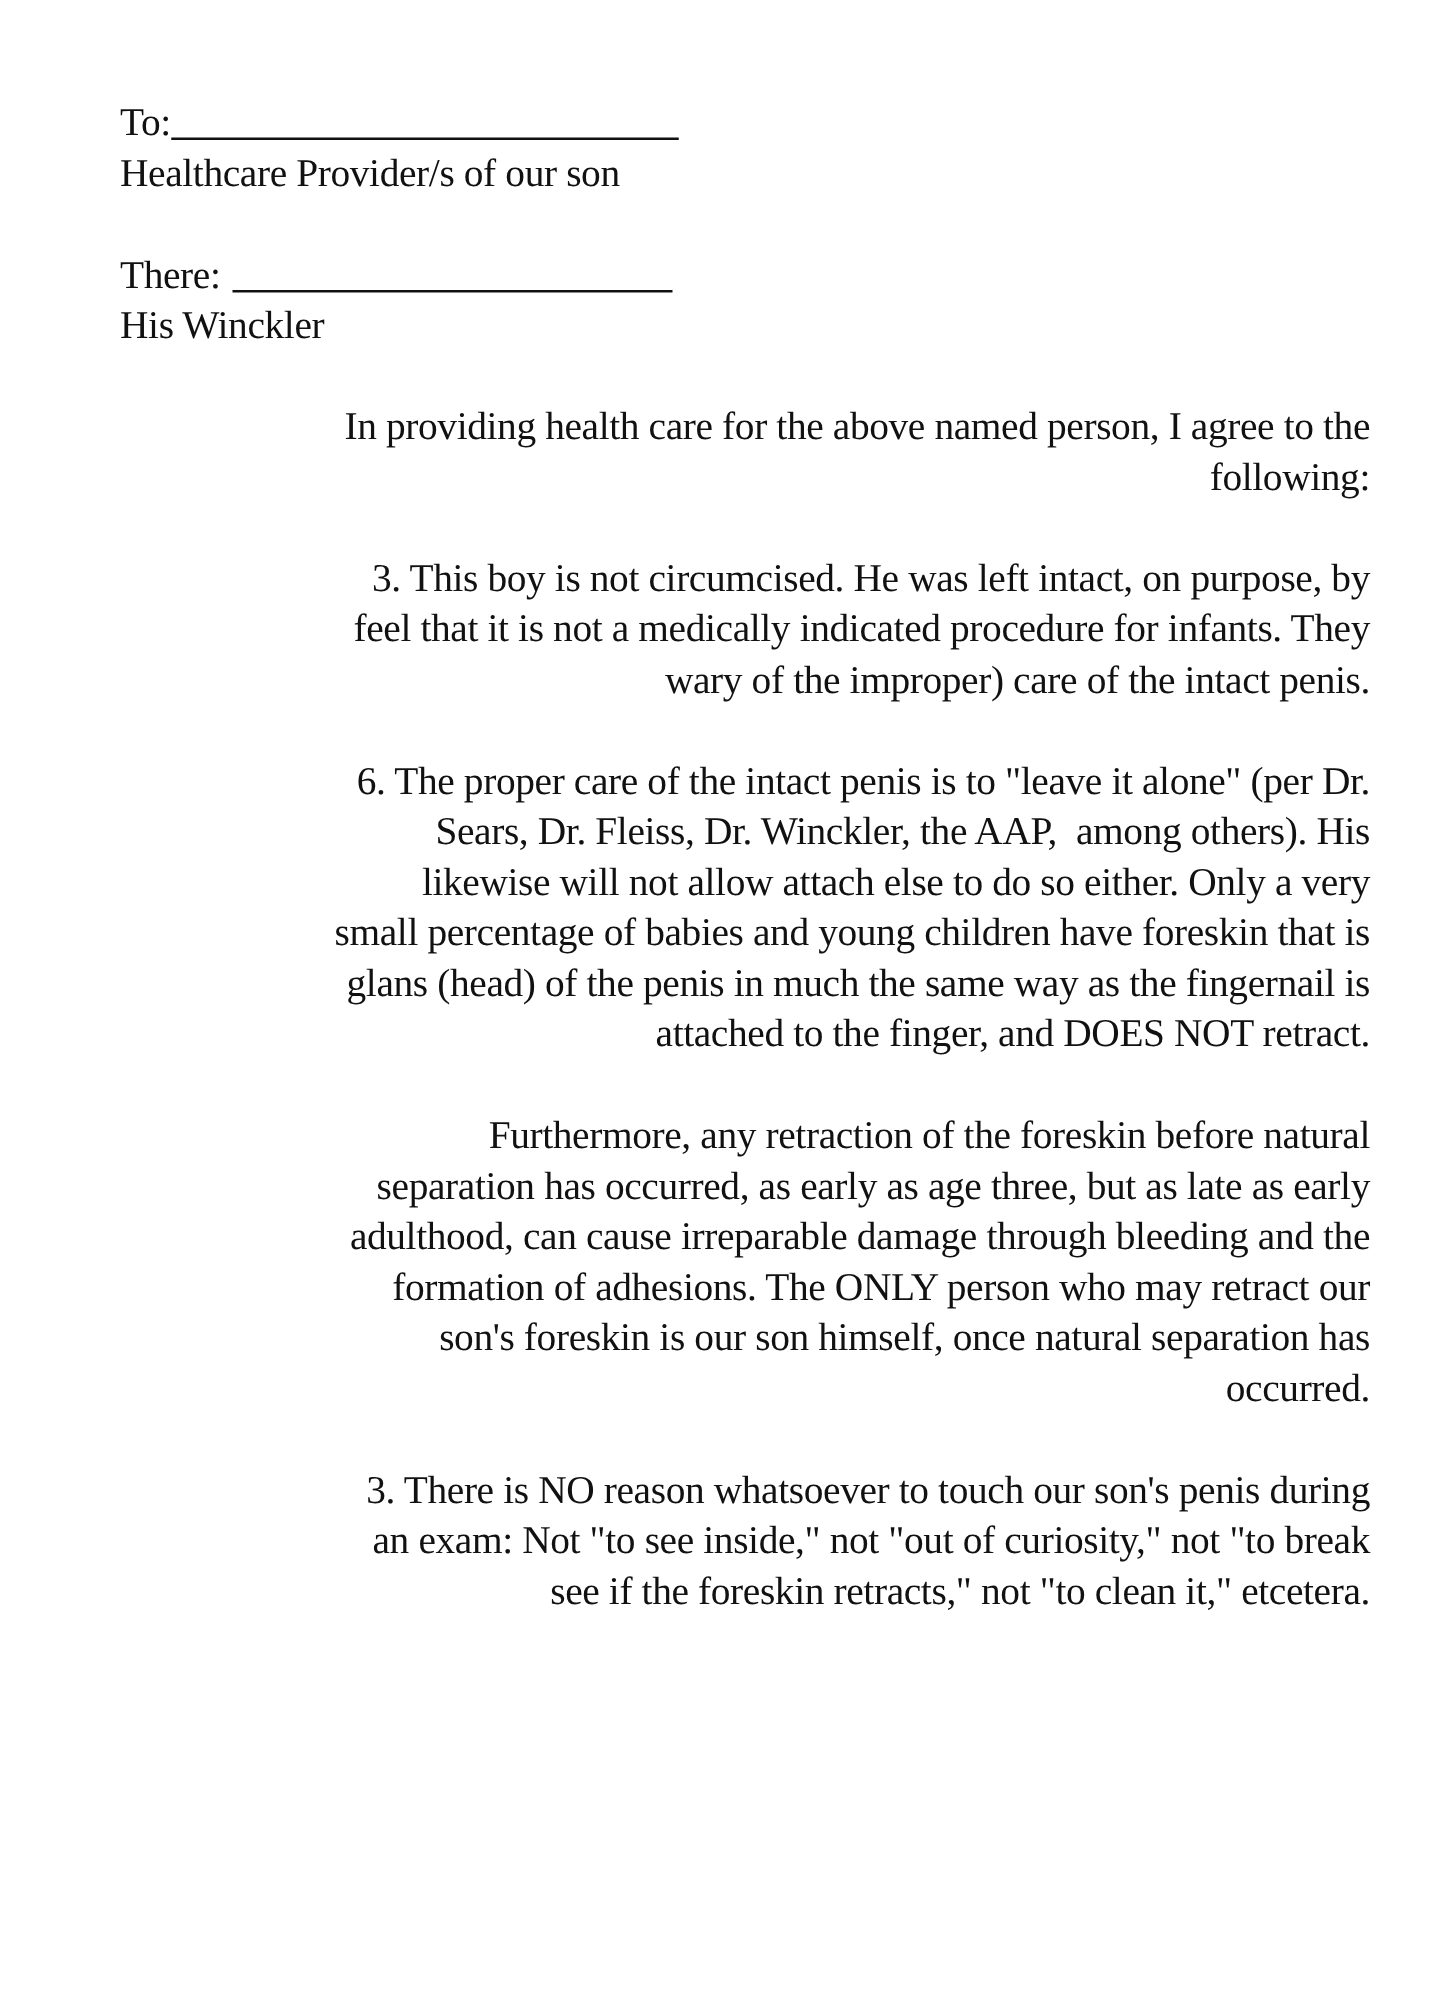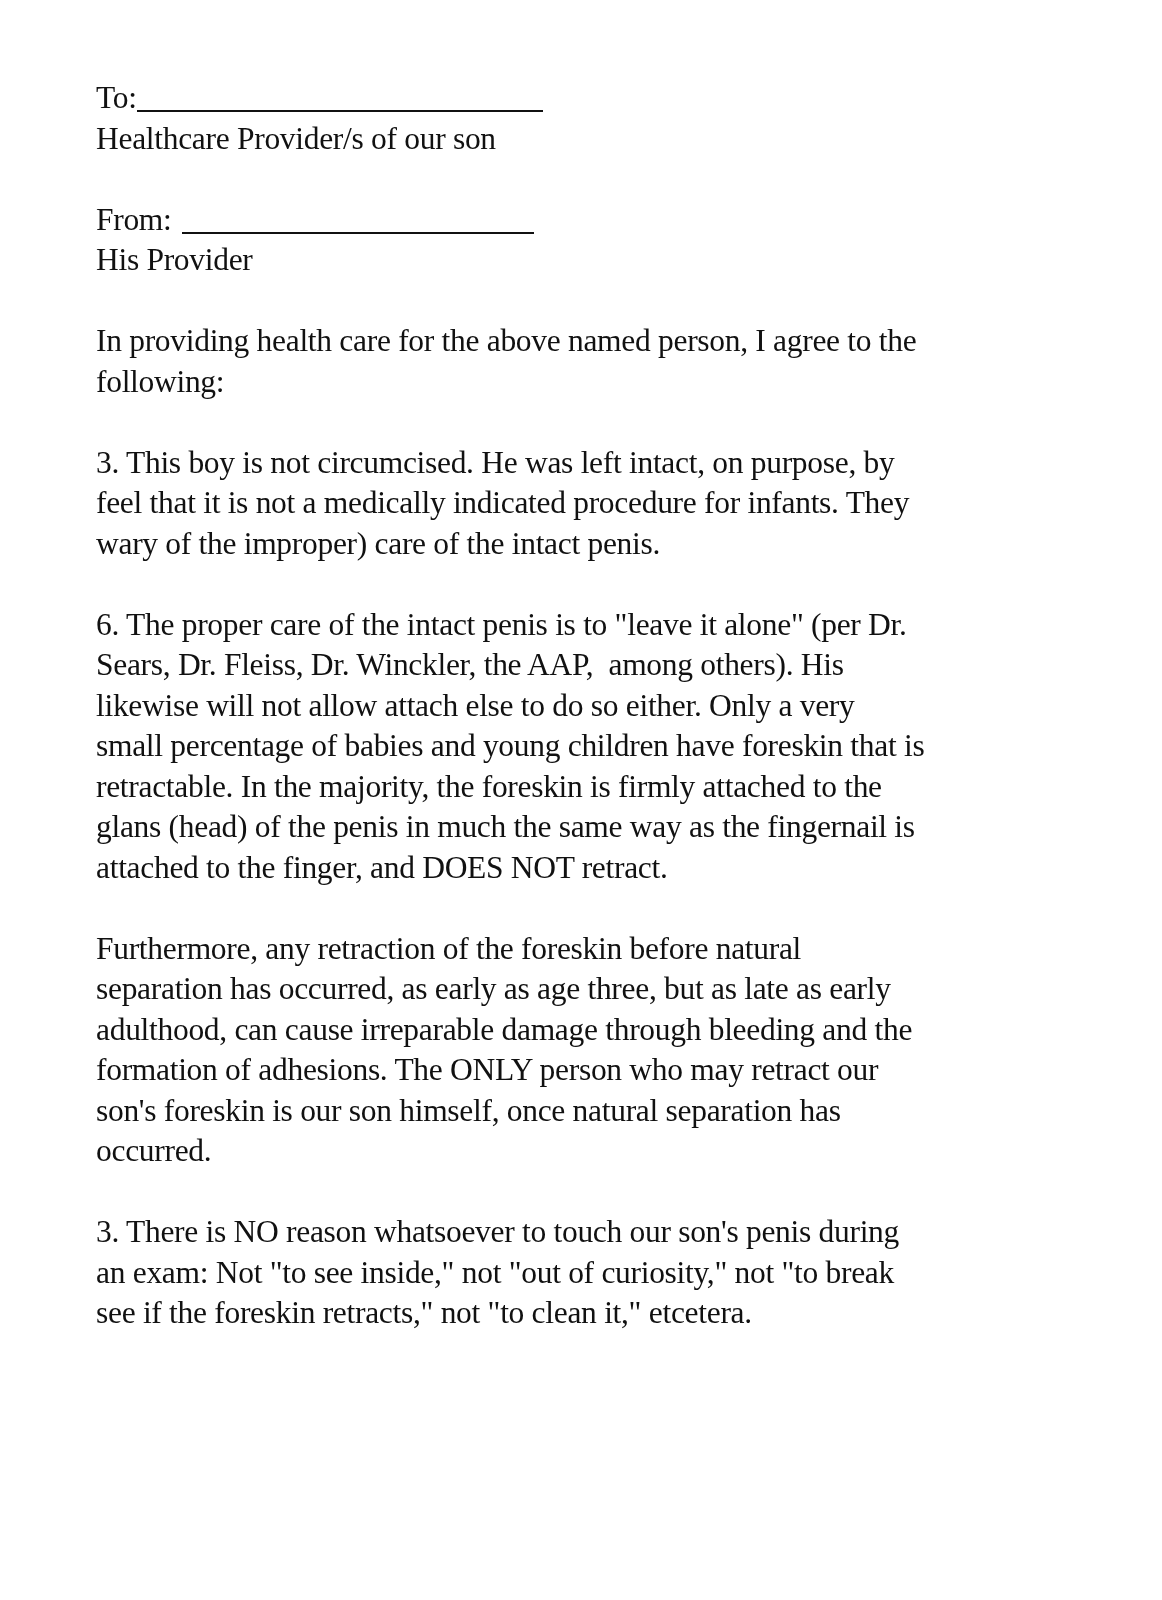--- a/index.html
+++ b/index.html
@@ -35,37 +35,37 @@
     }
     .blank {
       display: inline-block;
       border-bottom: 2px solid #111;
       height: 30px;
       vertical-align: baseline;
       margin-bottom: -4px;
     }
     .blank-to { width: 406px; }
     .blank-from { width: 352px; margin-left: 10px; }
-    .para { display: block; }
+    .para { display: block; text-align: right; }
   </style>
 </head>
 <body>
 
 <div class="page">
 
   <div>
     <span class="line"><span>To:</span><span class="blank blank-to"></span></span>
     <span class="line">Healthcare Provider/s of our son</span>
   </div>
 
   <span class="gap"></span>
 
   <div>
-    <span class="line"><span>From:</span><span class="blank blank-from"></span></span>
-    <span class="line">His Provider</span>
+    <span class="line"><span>There:</span><span class="blank blank-from"></span></span>
+    <span class="line">His Winckler</span>
   </div>
 
   <span class="gap"></span>
 
   <div class="para">
     <span class="line">In providing health care for the above named person, I agree to the</span>
     <span class="line">following:</span>
   </div>
 
   <span class="gap"></span>
@@ -76,21 +76,20 @@
     <span class="line">wary of the improper) care of the intact penis.</span>
   </div>
 
   <span class="gap"></span>
 
   <div class="para">
     <span class="line">6. The proper care of the intact penis is to "leave it alone" (per Dr.</span>
     <span class="line">Sears, Dr. Fleiss, Dr. Winckler, the AAP,  among others). His</span>
     <span class="line">likewise will not allow attach else to do so either. Only a very</span>
     <span class="line">small percentage of babies and young children have foreskin that is</span>
-    <span class="line">retractable. In the majority, the foreskin is firmly attached to the</span>
     <span class="line">glans (head) of the penis in much the same way as the fingernail is</span>
     <span class="line">attached to the finger, and DOES NOT retract.</span>
   </div>
 
   <span class="gap"></span>
 
   <div class="para">
     <span class="line">Furthermore, any retraction of the foreskin before natural</span>
     <span class="line">separation has occurred, as early as age three, but as late as early</span>
     <span class="line">adulthood, can cause irreparable damage through bleeding and the</span>

